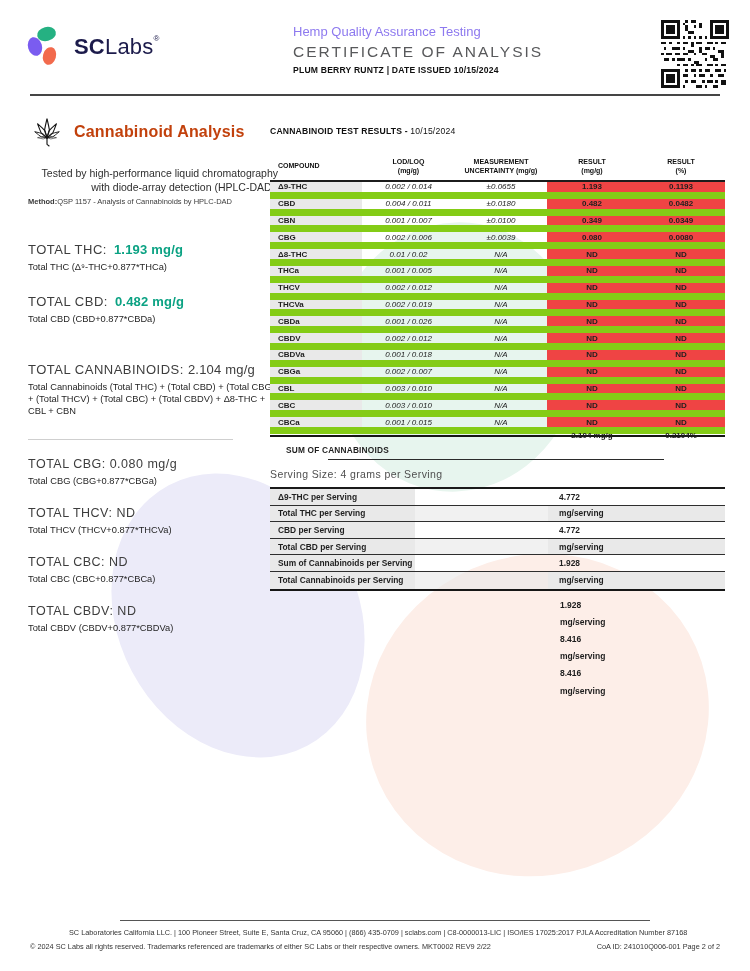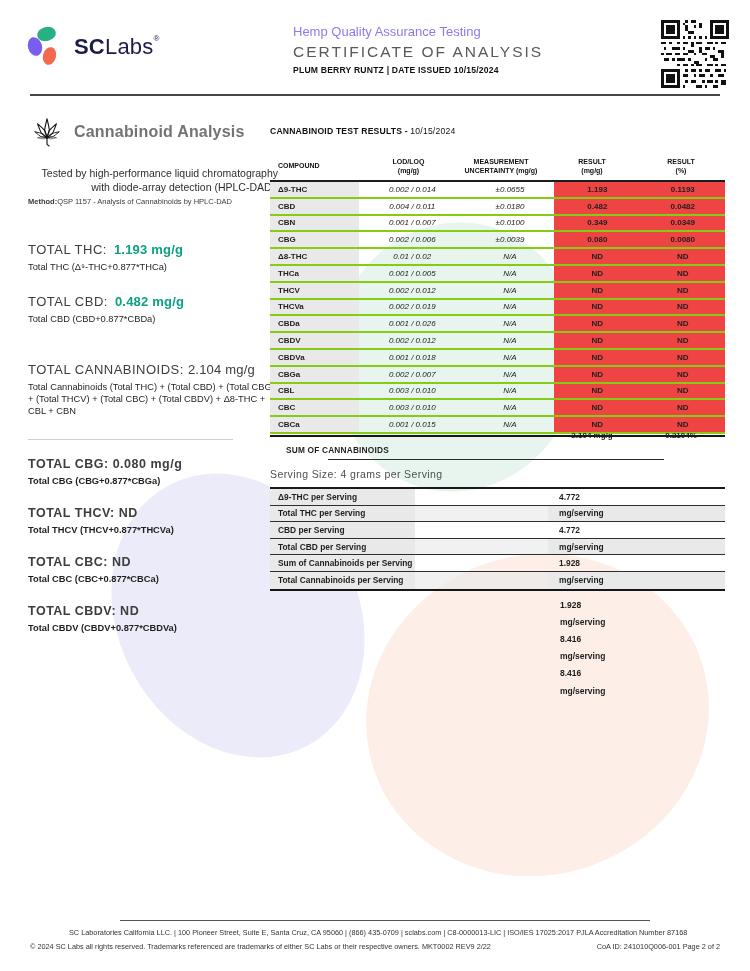--- a/index.html
+++ b/index.html
@@ -28,50 +28,50 @@
   .hdr-right{position:absolute;top:23px;right:97px;text-align:left;width:360px;line-height:1.35;}
   .hdr-program{color:#8d79ef;font-size:13px;}
   .hdr-doc{color:#58595b;font-size:15.5px;letter-spacing:2px;margin-top:1px;}
   .hdr-sample{color:#101010;font-size:8.6px;font-weight:bold;letter-spacing:.2px;margin-top:3px;}
   .qr{position:absolute;right:21px;top:20px;width:68px;height:68px;}
   .hdr-rule{position:absolute;left:30px;right:30px;top:94px;border-top:2px solid #454545;}
 
   
   .left{position:absolute;left:28px;top:112px;width:250px;}
   .sec-title{display:flex;align-items:center;gap:8px;}
-  .sec-title h1{font-size:16px;margin:0;color:#737373;letter-spacing:.2px;}
+  .sec-title h1{font-size:16px;margin:0;color:#c2410c;letter-spacing:.2px;}
   .desc{margin-top:14px;font-size:10.5px;color:#2e2e2e;line-height:1.35;text-align:right;}
   .method{margin-top:3px;font-size:7.5px;color:#3a3a3a;}
   .method b{font-weight:bold;}
   .tot{margin-top:0;}
   .tot-line{display:flex;gap:7px;align-items:baseline;font-size:13px;color:#3d3d3d;letter-spacing:.5px;}
   .tot-val{color:#0ba283;font-weight:bold;letter-spacing:.2px;}
   .tot-val.dark{color:#3d3d3d;font-weight:400;}
   .formula{font-size:9.3px;color:#1f1f1f;margin-top:4px;line-height:1.3;}
   .left-div{border-top:1px solid #cfcfcf;width:205px;margin:22px 0 16px 0;}
   .mt-thc{margin-top:36px;} .mt-cbd{margin-top:21px;} .mt-can{margin-top:20px;}
-  .sec2{margin-top:17px;font-weight:bold;}
+  .sec2{margin-top:17px;}
   .sec2 .tot-line{font-size:12.5px;}
   .sec2-block{margin-bottom:19px;}
 
   
   .right{position:absolute;left:270px;top:126px;width:455px;}
   .rtitle{font-size:8.6px;letter-spacing:.2px;color:#101010;}
   .rtitle b{font-weight:bold;}
   .rtable{margin-top:17px;}
   .thead{display:flex;height:27px;align-items:center;border-bottom:2px solid #1c1c1c;}
   .th{font-size:7px;font-weight:bold;color:#111;text-align:center;white-space:pre-line;line-height:1.25;}
   .c1{width:92px;box-sizing:border-box;} .c2{width:93px;} .c3{width:92px;} .c4{width:90px;} .c5{width:88px;}
   .thead .c1{text-align:left;padding-left:8px;}
-  .trow{display:flex;height:16.8px;box-sizing:border-box;border-bottom:2px solid #84cc16;align-items:center;}
+  .trow{display:flex;height:16.8px;box-sizing:border-box;border-bottom:7px solid #84cc16;align-items:center;}
   .trow .c1{background:#e9e9e9;align-self:stretch;display:flex;align-items:center;
             font-size:8px;font-weight:bold;padding-left:8px;}
   .trow .c4,.trow .c5{background:#ef4444;align-self:stretch;display:flex;align-items:center;justify-content:center;
             font-size:8px;font-weight:bold;}
-  .trow .c2,.trow .c3{font-size:8px;font-style:italic;text-align:center;color:#222;padding-left:9px;}
+  .trow .c2,.trow .c3{font-size:8px;font-style:italic;text-align:center;color:#222;}
   .sum-strike{position:relative;border-top:2.5px solid #161616;margin-top:1px;}
   .sum-v{position:absolute;top:-6px;font-size:8px;font-weight:bold;text-align:center;}
   .sum-mg{left:277px;width:90px;} .sum-pct{left:367px;width:88px;}
   .sum-label{font-size:8.3px;font-weight:bold;letter-spacing:.2px;margin:8px 0 0 16px;}
   .sum-underline{border-top:1.5px solid #2b2b2b;margin:4px 0 0 58px;width:336px;}
 
   .serv-title{margin-top:8px;font-size:10.5px;color:#4f4f4f;letter-spacing:.4px;}
   .stable{margin-top:7px;border-top:2px solid #1a1a1a;border-bottom:2.5px solid #161616;}
   .srow{display:flex;height:16.6px;box-sizing:border-box;border-bottom:1px solid #2e2e2e;}
   .srow:last-child{border-bottom:none;}

